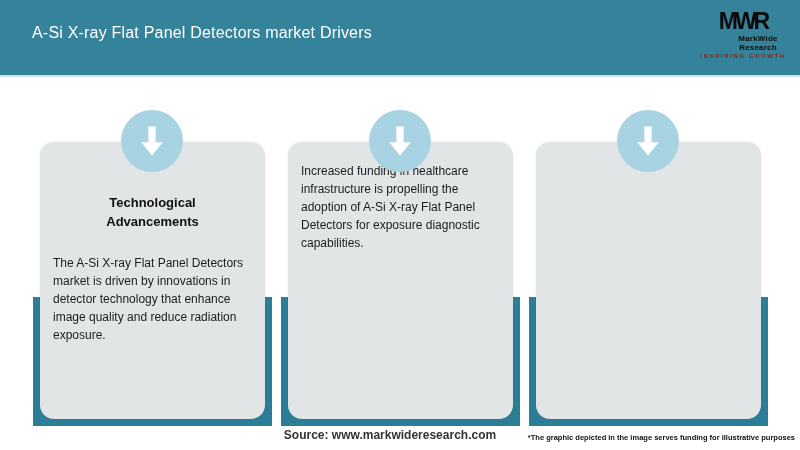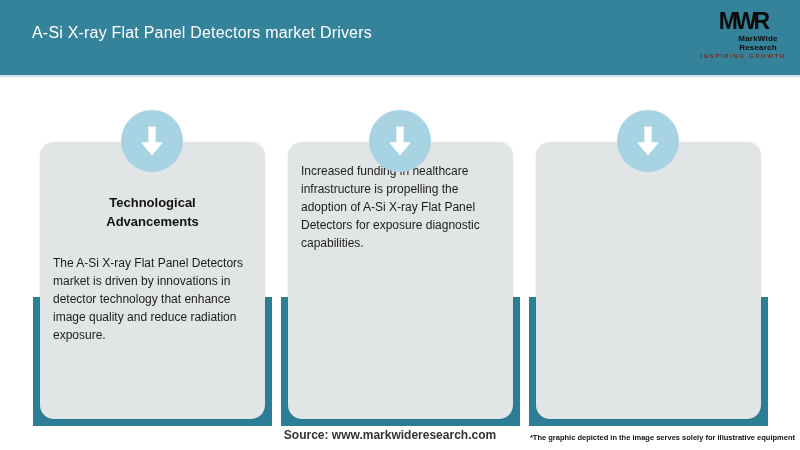--- a/index.html
+++ b/index.html
@@ -131,13 +131,13 @@
   <div class="card card-3">
   </div>
   <div class="circle circle-3">
     <svg width="30" height="34" viewBox="0 0 24 28">
       <path d="M9 2 h6 v13 h6 l-9 11 -9 -11 h6 z" fill="#ffffff"></path>
     </svg>
   </div>
 </div>
 
 <div class="footer-source">Source: www.markwideresearch.com</div>
-<div class="footer-disclaimer">*The graphic depicted in the image serves solely for illustrative equipment</div>
+<div class="footer-disclaimer">*The graphic depicted in the image serves funding for illustrative purposes</div>
 
 </body></html>

